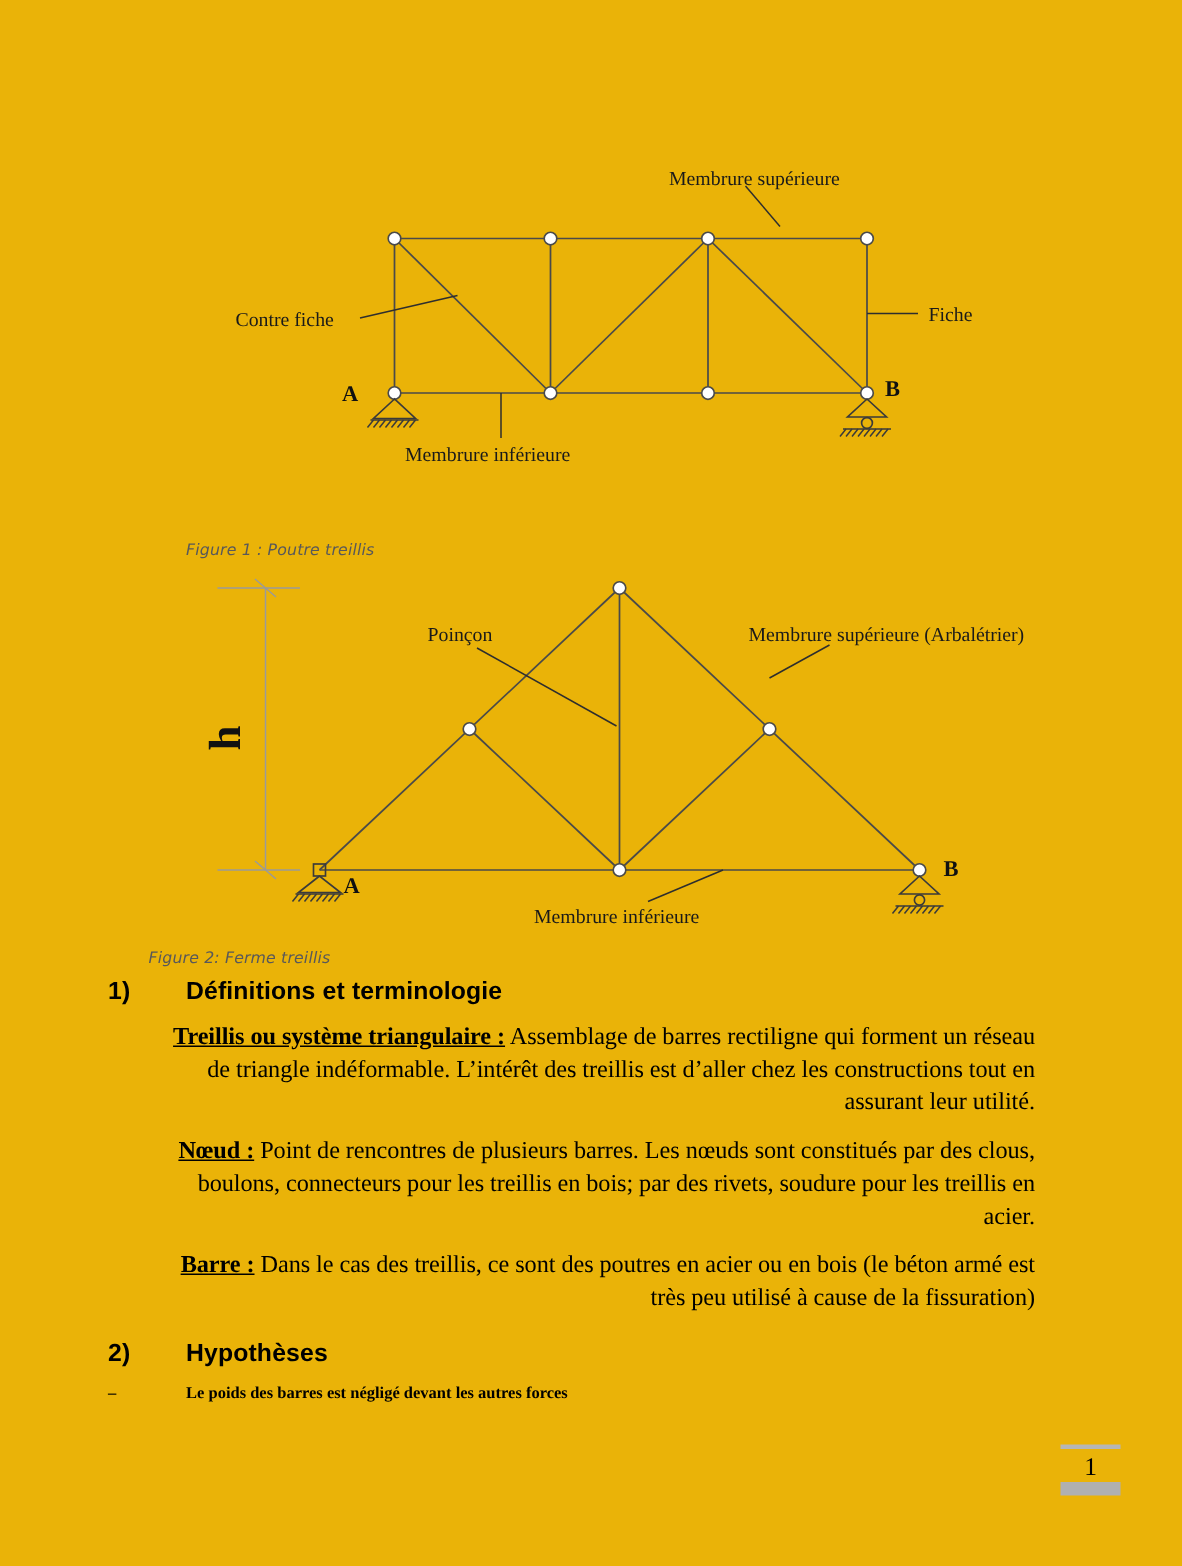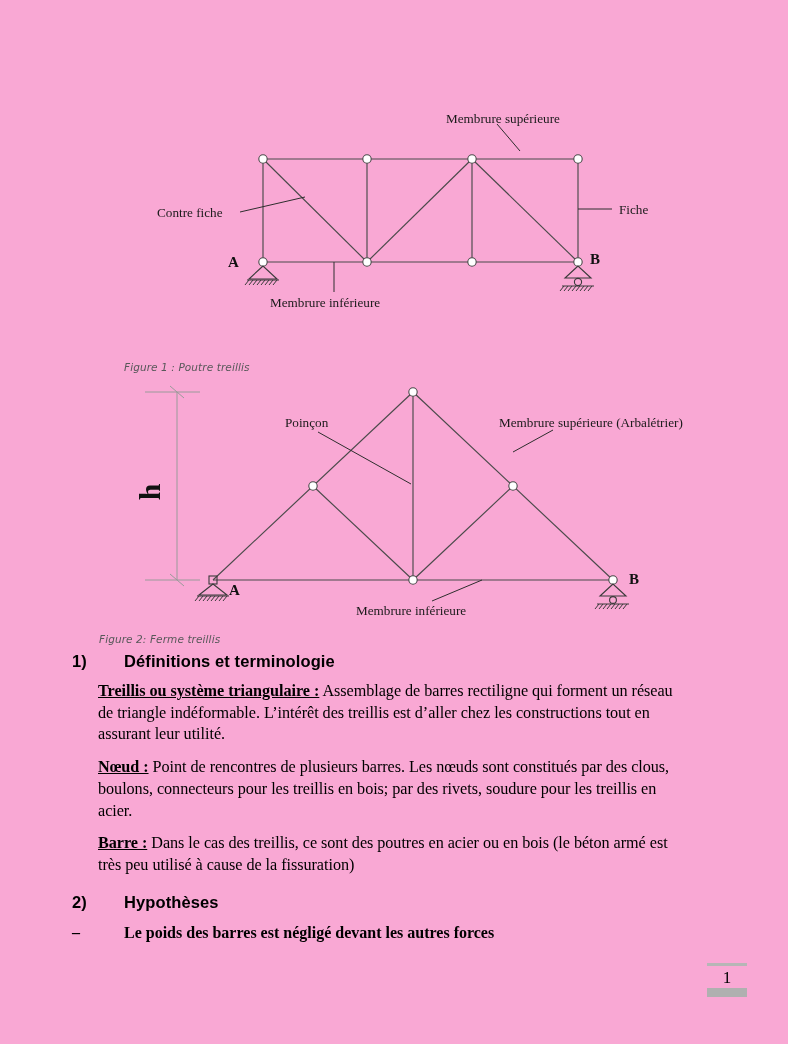--- a/index.html
+++ b/index.html
@@ -13,21 +13,21 @@
     height: 1044px;
     position: relative;
     font-family: "Liberation Serif", serif;
     color: #000000;
     overflow: hidden;
   }
 
   .page {
     position: absolute;
     inset: 0;
-    background: #f9a8d4;
+    background: #eab308;
   }
 
   
   .figure-block {
     position: absolute;
     left: 0;
     width: 788px;
   }
   #figure-1-block { top: 96px; height: 230px; }
   #figure-2-block { top: 372px; height: 250px; }
@@ -62,31 +62,31 @@
     padding-left: 26px;
     text-indent: -26px;
     letter-spacing: .1px;
   }
   .section-heading .num { display: inline-block; width: 26px; }
 
   p.para {
     margin: 0 0 11px 0;
     font-size: 16.2px;
     line-height: 1.34;
-    text-align: left;
+    text-align: right;
     letter-spacing: -0.05px;
   }
   p.para .term {
     font-weight: bold;
     text-decoration: underline;
   }
 
   .bullet-list { margin: 0; padding: 0; list-style: none; }
   .bullet-list li {
-    font-size: 16px;
+    font-size: 11px;
     line-height: 1.34;
     padding-left: 26px;
     text-indent: -26px;
     margin: 0 0 4px 0;
     font-weight: bold;
   }
   .bullet-list li .dash { display: inline-block; width: 26px; }
 
   #hypotheses-heading { margin-top: 16px; }
 

